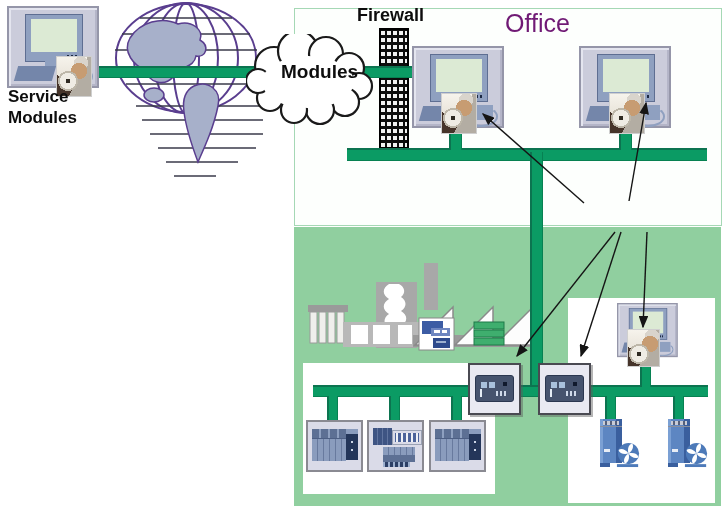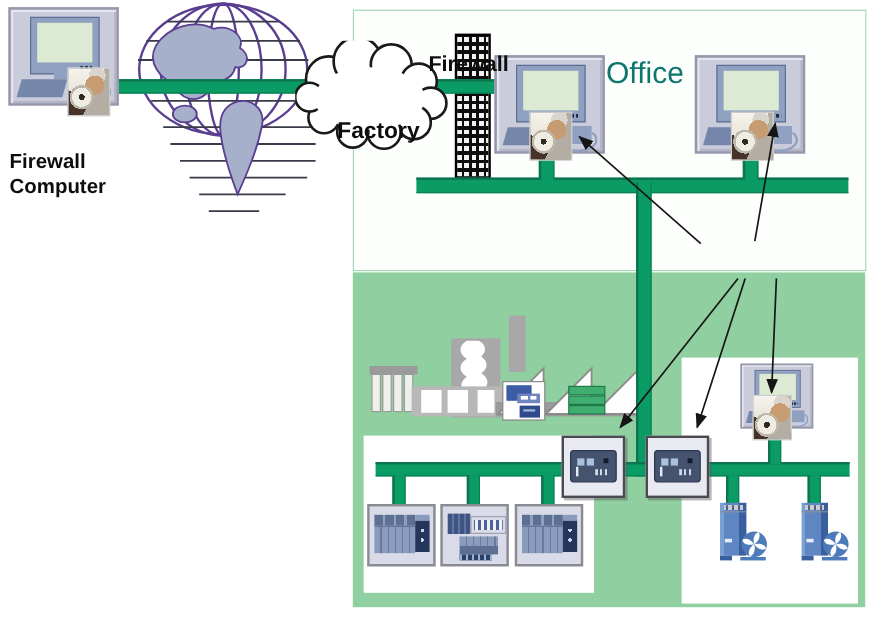--- a/index.html
+++ b/index.html
@@ -5,22 +5,22 @@
   html,body{margin:0;padding:0;background:#fff;}
   .canvas{position:relative;width:725px;height:520px;background:#fff;overflow:hidden;
           font-family:"Liberation Sans",sans-serif;color:#111;}
 
   
   .office-region{position:absolute;left:294px;top:8px;width:426px;height:216px;background:#fdfffd;border:1px solid #a5d8b5;z-index:1;}
   .factory-region{position:absolute;left:294px;top:227px;width:427px;height:279px;background:#90cf9f;z-index:1;}
   .white-panel{position:absolute;background:#fff;z-index:2;}
 
   
-  .lbl{position:absolute;z-index:10;white-space:pre-line;margin-top:38px;}
-  .lbl-zone{font-size:25px;font-weight:400;color:#0f766e;}
+  .lbl{position:absolute;z-index:10;white-space:pre-line;}
+  .lbl-zone{font-size:25px;font-weight:400;color:#701a75;}
   .lbl-bold{font-weight:700;color:#0d0d0d;}
 
   
   .nline{position:absolute;background:#0b9b64;border-top:2px solid #0c7450;border-bottom:1px solid #078152;z-index:4;box-sizing:border-box;}
   .nline.v{border-top:none;border-bottom:none;border-left:2px solid #0c7450;border-right:1px solid #078152;}
 
   
   .wall{position:absolute;left:379px;top:28px;width:26px;height:117px;z-index:3;border:2px solid #000;
         background:repeating-linear-gradient(90deg,rgba(10,10,10,0) 0 4px,#0d0d0d 4px 6px),
                    repeating-linear-gradient(0deg,#f2f2f2 0 4px,#0d0d0d 4px 7px);}
@@ -311,22 +311,22 @@
       </g>
       <rect x="2" y="24" width="22" height="3" fill="#4d7ab9"></rect>
       </svg>
   </div>
 
   <div class="photo" style="left:56px;top:56px;"></div>
   <div class="photo" style="left:441px;top:93px;"></div>
   <div class="photo" style="left:609px;top:93px;"></div>
   <div class="photo" style="left:627px;top:329px;width:31px;height:36px;"></div>
 
-  <div class="lbl lbl-bold" style="left:8px;top:86px;width:95px;font-size:17px;line-height:21px;">Firewall Computer</div>
-  <div class="lbl lbl-bold" style="left:281px;top:61px;font-size:19px;z-index:7;">Factory</div>
+  <div class="lbl lbl-bold" style="left:8px;top:86px;width:95px;font-size:17px;line-height:21px;">Service Modules</div>
+  <div class="lbl lbl-bold" style="left:281px;top:61px;font-size:19px;z-index:7;">Modules</div>
   <div class="lbl lbl-bold" style="left:357px;top:5px;font-size:18px;">Firewall</div>
   <div class="lbl lbl-zone" style="left:505px;top:9px;">Office</div>
 
   <svg class="arrows" width="725" height="520" viewBox="0 0 725 520">
     <defs>
       <marker id="ah" markerWidth="9" markerHeight="7" refX="8" refY="3.5" orient="auto">
         <path d="M0,0 L9,3.5 L0,7 Z" fill="#151515"></path>
       </marker>
     </defs>
     <g stroke="#151515" stroke-width="1.4" fill="none">

